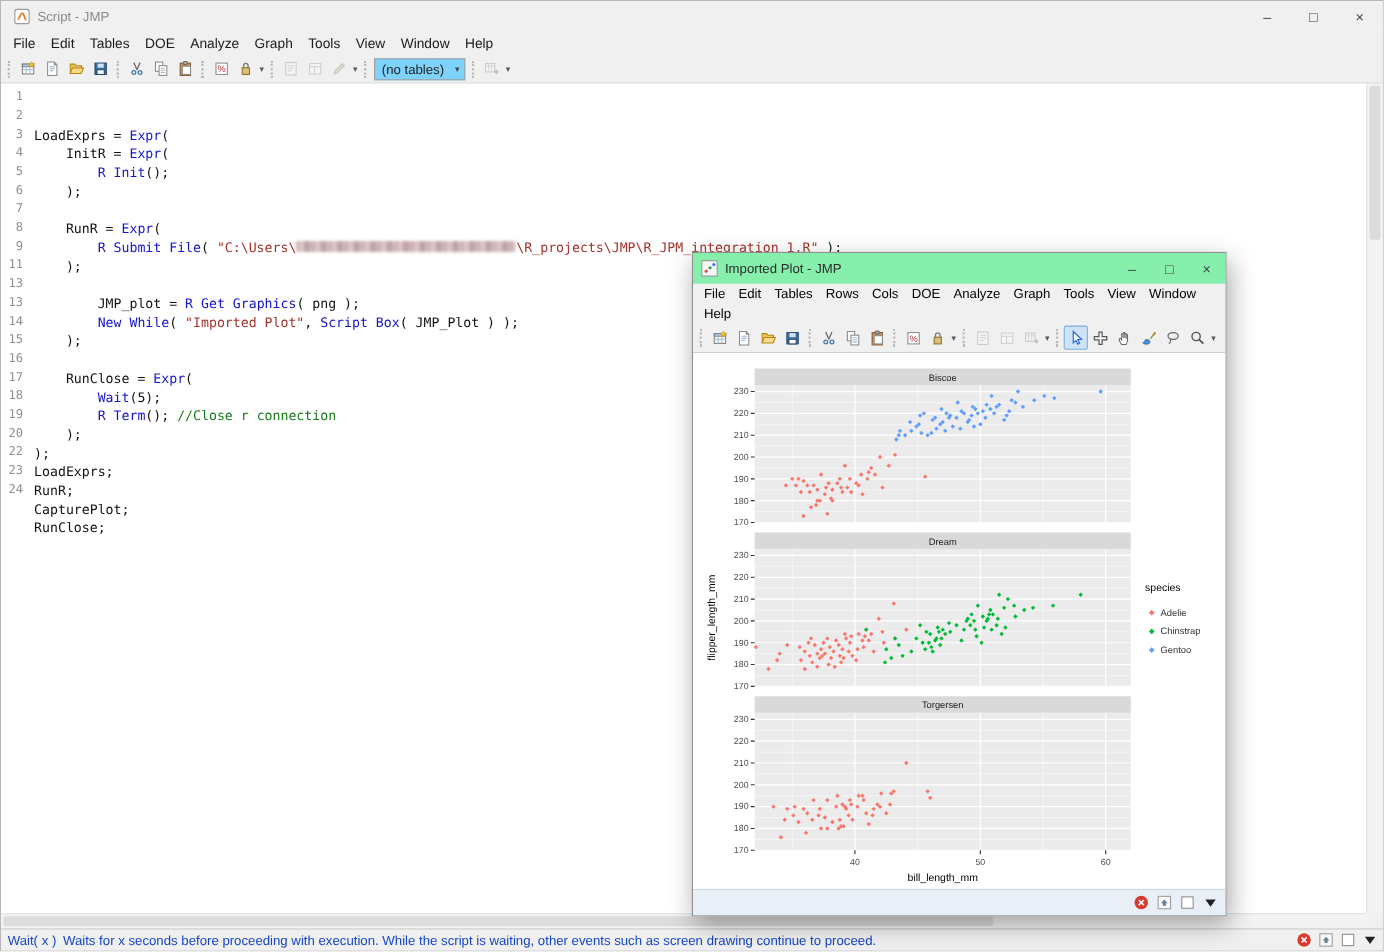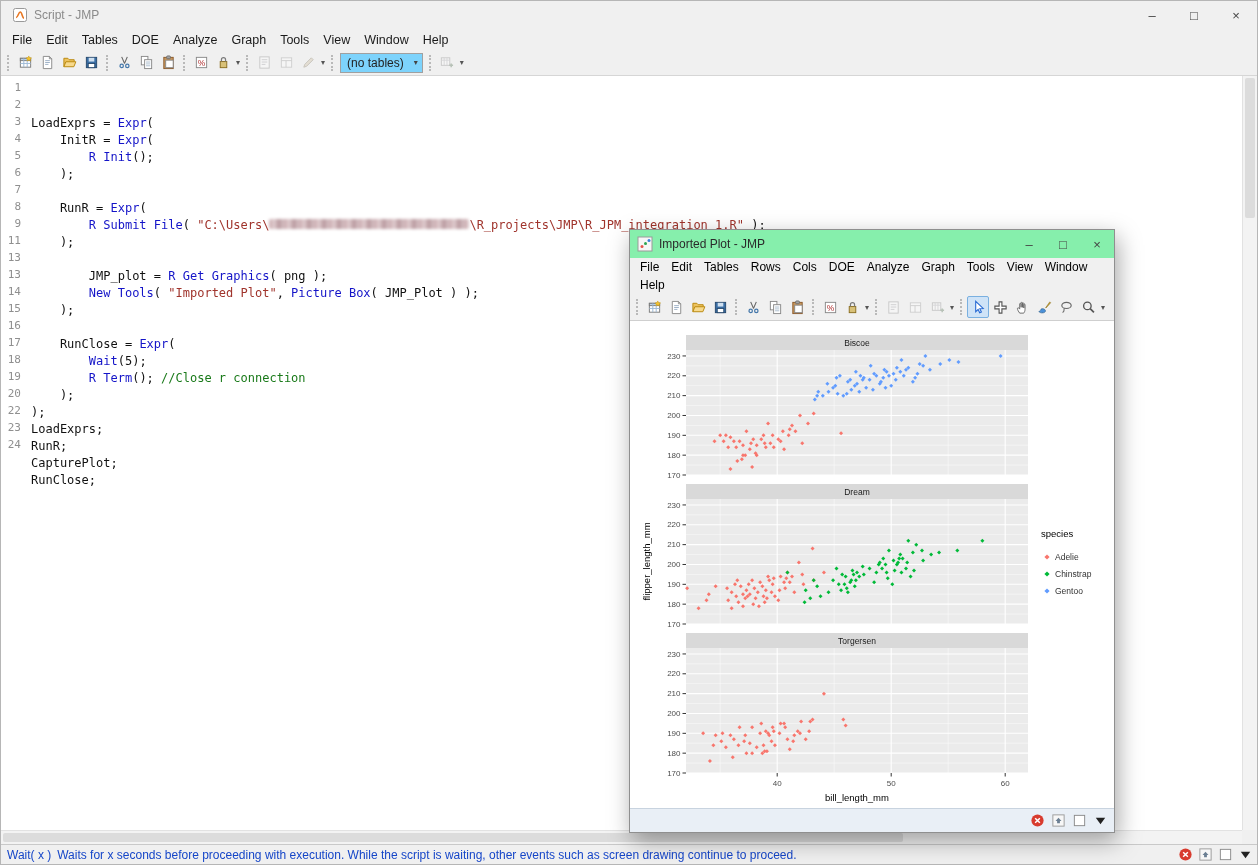--- a/index.html
+++ b/index.html
@@ -214,21 +214,21 @@
       <div class="code-line"><span class="ln">1</span><span class="code"><span class="tok-p">LoadExprs = </span><span class="tok-k">Expr</span><span class="tok-p">(</span></span></div>
       <div class="code-line"><span class="ln">2</span><span class="code"><span class="tok-p">    InitR = </span><span class="tok-k">Expr</span><span class="tok-p">(</span></span></div>
       <div class="code-line"><span class="ln">3</span><span class="code"><span class="tok-p">        </span><span class="tok-k">R Init</span><span class="tok-p">();</span></span></div>
       <div class="code-line"><span class="ln">4</span><span class="code"><span class="tok-p">    );</span></span></div>
       <div class="code-line"><span class="ln">5</span><span class="code"></span></div>
       <div class="code-line"><span class="ln">6</span><span class="code"><span class="tok-p">    RunR = </span><span class="tok-k">Expr</span><span class="tok-p">(</span></span></div>
       <div class="code-line"><span class="ln">7</span><span class="code"><span class="tok-p">        </span><span class="tok-k">R Submit File</span><span class="tok-p">( </span><span class="tok-s">"C:\Users\</span><span class="tok-redact"></span><span class="tok-s">\R_projects\JMP\R_JPM_integration_1.R"</span><span class="tok-p"> );</span></span></div>
       <div class="code-line"><span class="ln">8</span><span class="code"><span class="tok-p">    );</span></span></div>
       <div class="code-line"><span class="ln">9</span><span class="code"></span></div>
       <div class="code-line"><span class="ln">11</span><span class="code"><span class="tok-p">        JMP_plot = </span><span class="tok-k">R Get Graphics</span><span class="tok-p">( png );</span></span></div>
-      <div class="code-line"><span class="ln">13</span><span class="code"><span class="tok-p">        </span><span class="tok-k">New Tools</span><span class="tok-p">( </span><span class="tok-s">"Imported Plot"</span><span class="tok-p">, </span><span class="tok-k">Picture Box</span><span class="tok-p">( JMP_Plot ) );</span></span></div>
+      <div class="code-line"><span class="ln">13</span><span class="code"><span class="tok-p">        </span><span class="tok-k">New While</span><span class="tok-p">( </span><span class="tok-s">"Imported Plot"</span><span class="tok-p">, </span><span class="tok-k">Script Box</span><span class="tok-p">( JMP_Plot ) );</span></span></div>
       <div class="code-line"><span class="ln">13</span><span class="code"><span class="tok-p">    );</span></span></div>
       <div class="code-line"><span class="ln">14</span><span class="code"></span></div>
       <div class="code-line"><span class="ln">15</span><span class="code"><span class="tok-p">    RunClose = </span><span class="tok-k">Expr</span><span class="tok-p">(</span></span></div>
       <div class="code-line"><span class="ln">16</span><span class="code"><span class="tok-p">        </span><span class="tok-k">Wait</span><span class="tok-p">(5);</span></span></div>
       <div class="code-line"><span class="ln">17</span><span class="code"><span class="tok-p">        </span><span class="tok-k">R Term</span><span class="tok-p">(); </span><span class="tok-cm">//Close r connection</span></span></div>
       <div class="code-line"><span class="ln">18</span><span class="code"><span class="tok-p">    );</span></span></div>
       <div class="code-line"><span class="ln">19</span><span class="code"><span class="tok-p">);</span></span></div>
       <div class="code-line"><span class="ln">20</span><span class="code"><span class="tok-p">LoadExprs;</span></span></div>
       <div class="code-line"><span class="ln">22</span><span class="code"><span class="tok-p">RunR;</span></span></div>
       <div class="code-line"><span class="ln">23</span><span class="code"><span class="tok-p">CapturePlot;</span></span></div>

